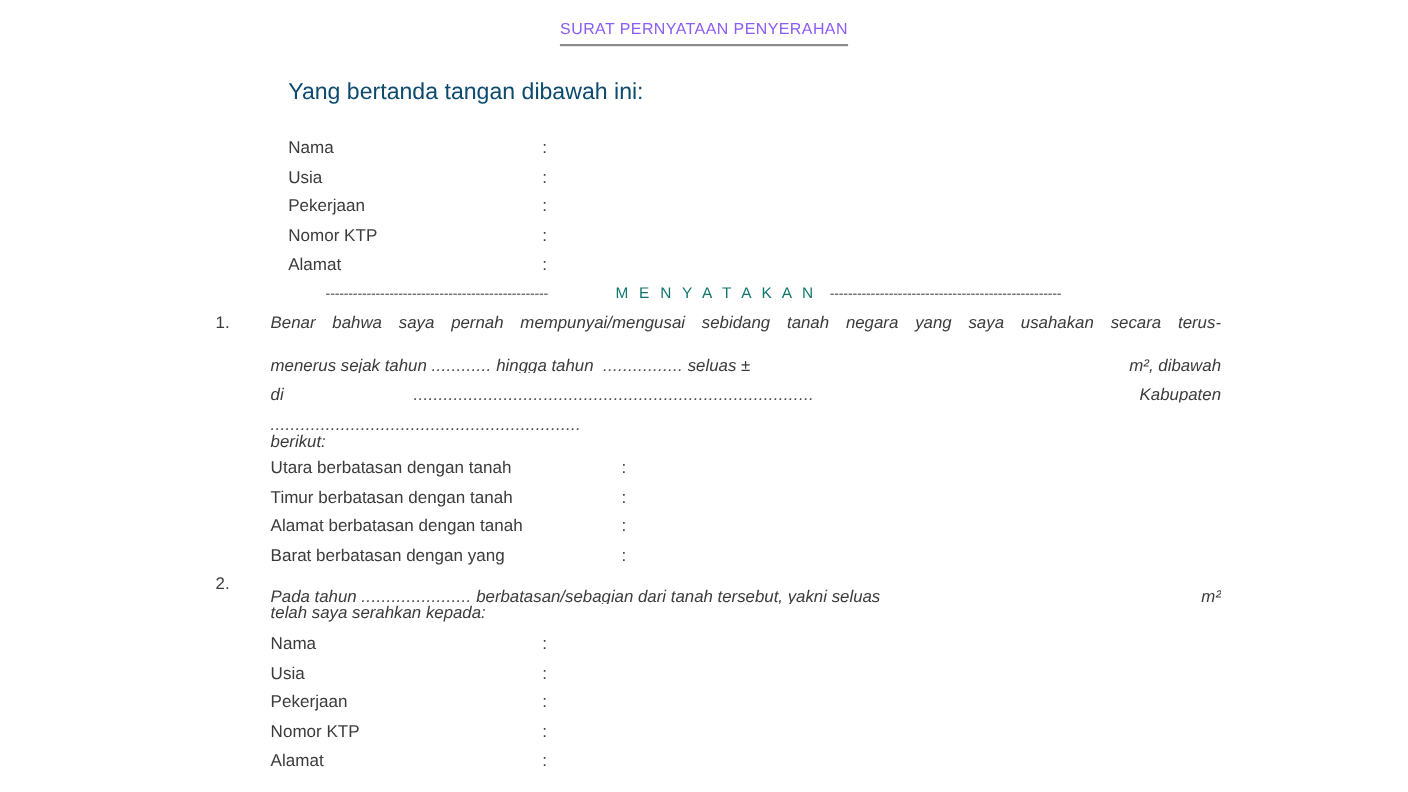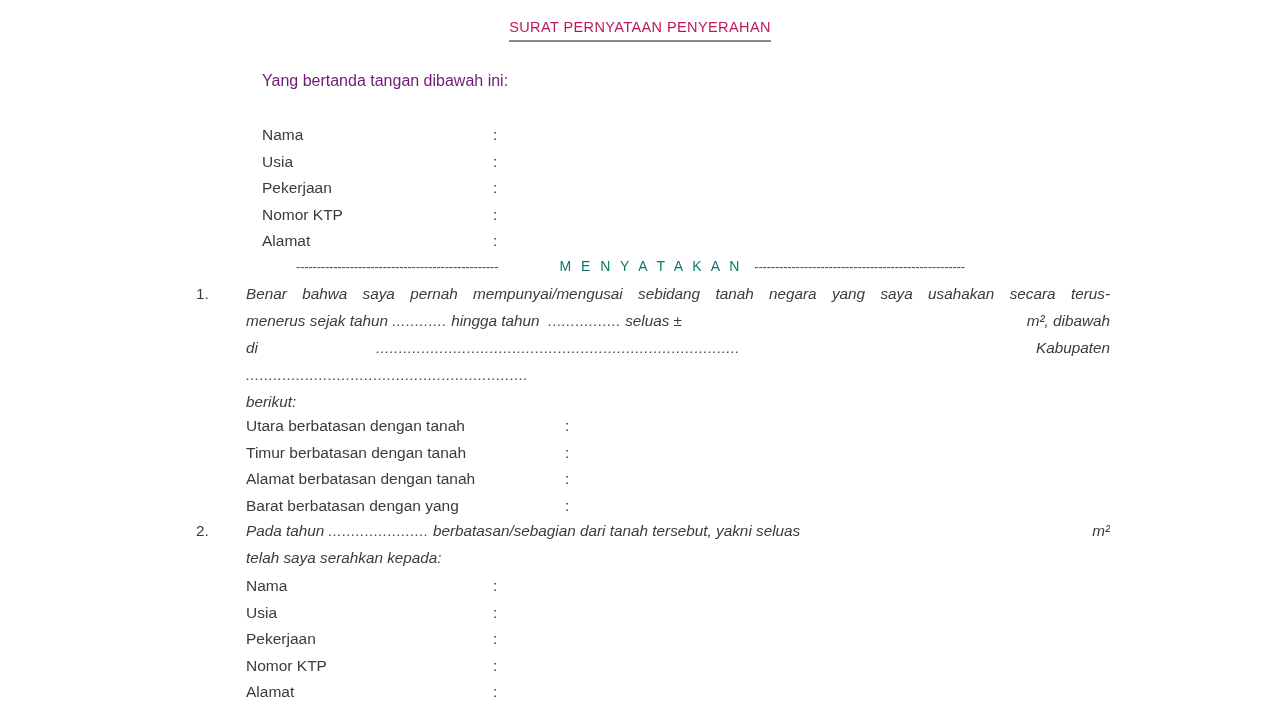--- a/index.html
+++ b/index.html
@@ -29,36 +29,36 @@
     position: absolute;
     left: 0;
     top: 18px;
     width: 1280px;
     text-align: center;
   }
   .doc-title {
     display: inline-block;
     font-size: 14.5px;
     letter-spacing: 0.4px;
-    color: #be185d;
+    color: #8b5cf6;
     padding-bottom: 5px;
     border-bottom: 2.5px solid #8a8a8a;
     white-space: nowrap;
   }
 
   
   .abs {
     position: absolute;
     white-space: nowrap;
   }
   .intro {
     left: 262px;
     top: 72px;
-    font-size: 16px;
-    color: #701a75;
+    font-size: 21px;
+    color: #0c4a6e;
   }
 
   
   .field-list {
     position: absolute;
   }
   .field-row {
     position: relative;
     height: 26.6px;
     font-size: 15.5px;
@@ -130,21 +130,21 @@
     font-style: italic;
   }
   .just-line {
     display: flex;
     width: 100%;
     height: 27px;
     align-items: baseline;
     white-space: nowrap;
     overflow: hidden;
   }
-  .just-line > .seg { flex: 0 0 auto; }
+  .just-line > .seg { flex: 0 0 auto; margin-top: 12px; }
   .just-line > .spacer { flex: 1 1 auto; }
   .just-line.spread {
     display: block;
     text-align: justify;
     text-align-last: justify;
   }
   .plain-line {
     height: 27px;
     white-space: nowrap;
   }

